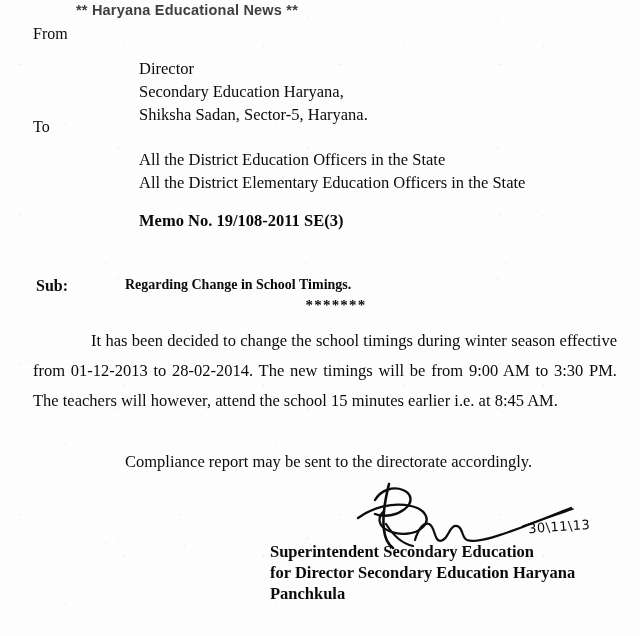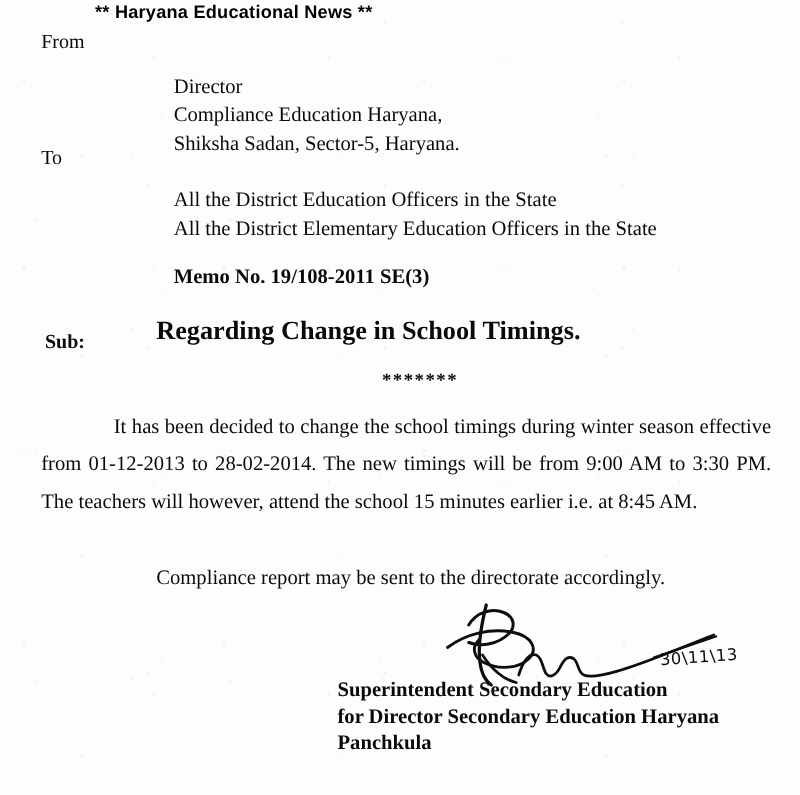--- a/index.html
+++ b/index.html
@@ -34,49 +34,50 @@
     background-size: 160px 150px, 190px 130px, 140px 170px, 210px 160px, 175px 145px, 155px 185px, 200px 140px;
   }
   .watermark {
     position: absolute;
     left: 76px;
     top: 2px;
     font-family: "Liberation Sans", "DejaVu Sans", sans-serif;
     font-weight: bold;
     font-size: 14.5px;
     letter-spacing: 0.2px;
-    color: #000000;
+    color: #404040;
     white-space: nowrap;
   }
   .lbl {
     position: absolute;
     font-size: 16px;
     white-space: nowrap;
   }
   .lbl-bold {
     font-weight: bold;
+    margin-top: 12px;
   }
   .blk {
     position: absolute;
     left: 125px;
     font-size: 16.5px;
     line-height: 23px;
     white-space: nowrap;
   }
   .blk div { white-space: nowrap; margin-left: 14px; }
 
   #from-label { left: 33px; top: 25px; }
   #to-label   { left: 33px; top: 118px; }
 
   #sender-block   { top: 57px; }
   #receiver-block { top: 148px; }
   #memo-block     { top: 209px; font-weight: bold; }
 
   #sub-label { left: 36px; top: 265px; font-size: 16px; }
-  #sub-text  { left: 125px; top: 252px; font-size: 21px; }
+  #sub-text  { left: 125px; top: 265px; font-size: 14px; }
 
   #asterisks {
     position: absolute;
     left: 0;
     right: 0;
     top: 297px;
     text-align: center;
     font-weight: bold;
     font-size: 15px;
     letter-spacing: 1.2px;
@@ -137,21 +138,21 @@
 <div id="page">
 
   <div id="scan-noise"></div>
 
   <div class="watermark">** Haryana Educational News **</div>
 
   <div class="lbl" id="from-label">From</div>
 
   <div class="blk" id="sender-block">
     <div>Director</div>
-    <div>Compliance Education Haryana,</div>
+    <div>Secondary Education Haryana,</div>
     <div>Shiksha Sadan, Sector-5, Haryana.</div>
   </div>
 
   <div class="lbl" id="to-label">To</div>
 
   <div class="blk" id="receiver-block">
     <div>All the District Education Officers in the State</div>
     <div>All the District Elementary Education Officers in the State</div>
   </div>
 

